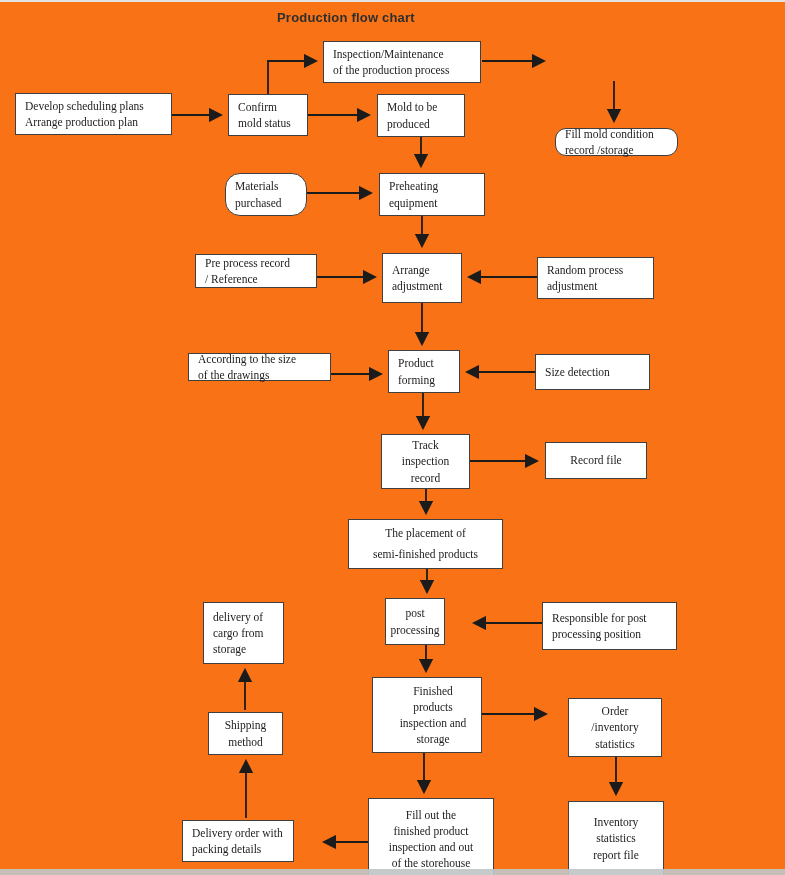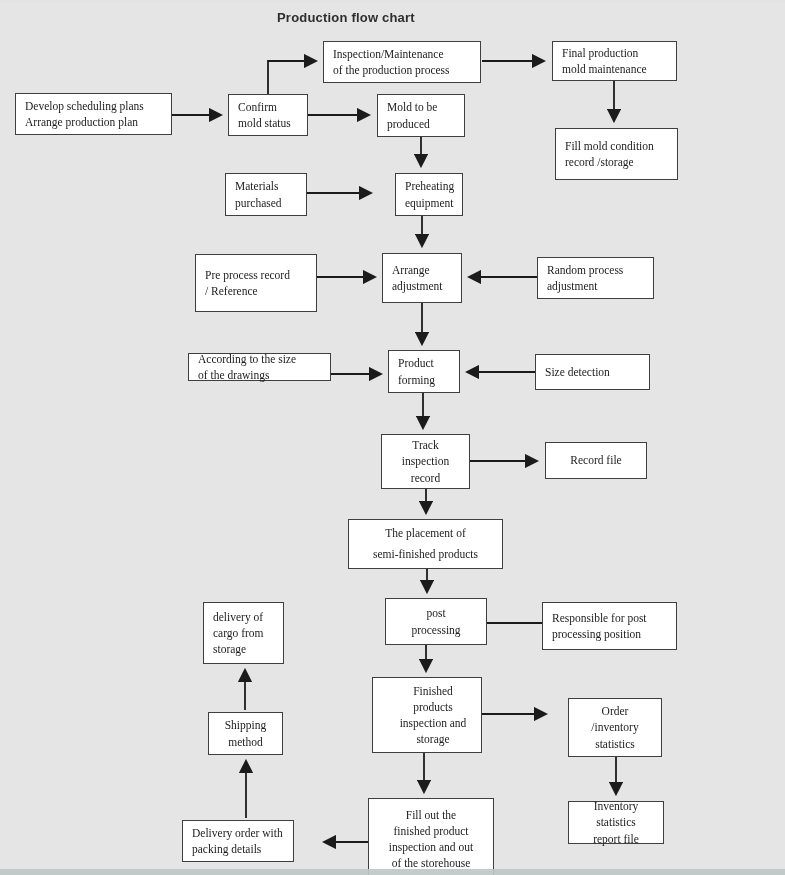--- a/index.html
+++ b/index.html
@@ -1,53 +1,53 @@
 <!DOCTYPE html>
 <html><head>
 <meta charset="utf-8">
 <style>
   html,body{margin:0;padding:0;background:#fff;}
-  #stage{position:relative;width:785px;height:875px;background:#e5e5e5;overflow:hidden;
+  #stage{position:relative;width:785px;height:875px;background:#f97316;overflow:hidden;
          font-family:"Liberation Serif",serif;}
   #top-edge{position:absolute;left:0;top:0;width:785px;height:2px;background:#e3e3e3;}
   #bottom-bar{position:absolute;left:0;top:869px;width:785px;height:6px;
               background:rgba(192,197,197,0.92);z-index:5;}
   #title{position:absolute;left:277px;top:10px;font:bold 13px/1.2 "Liberation Sans",sans-serif;
          color:#2e2e2e;letter-spacing:.2px;}
   .node{position:absolute;background:#fff;border:1.5px solid #3f3f3f;box-sizing:border-box;
         display:flex;align-items:center;justify-content:center;text-align:center;
         font:11.5px/1.4 "Liberation Serif",serif;color:#1c1c1c;z-index:2;}
   .node span{white-space:pre-line;}
   .node.left{justify-content:flex-start;text-align:left;padding-left:9px;padding-right:3px;}
   .n-develop{left:15px;top:93px;width:157px;height:42px;}
   .n-confirm{left:228px;top:94px;width:80px;height:42px;}
   .n-inspection{left:323px;top:41px;width:158px;height:42px;}
   .n-final{left:552px;top:41px;width:125px;height:40px;}
   .n-mold{left:377px;top:94px;width:88px;height:43px;}
-  .n-fillmold{left:555px;top:128px;width:123px;height:52px;}
-  .n-materials{left:225px;top:173px;width:82px;height:43px;}
-  .n-preheating{left:395px;top:173px;width:68px;height:43px;}
-  .n-preprocess{left:195px;top:254px;width:122px;height:58px;}
+  .n-fillmold{left:555px;top:128px;width:123px;height:28px;border-radius:11px;}
+  .n-materials{left:225px;top:173px;width:82px;height:43px;border-radius:15px;}
+  .n-preheating{left:379px;top:173px;width:106px;height:43px;}
+  .n-preprocess{left:195px;top:254px;width:122px;height:34px;}
   .n-processadj{left:382px;top:253px;width:80px;height:50px;}
   .n-random{left:537px;top:257px;width:117px;height:42px;}
   .n-according{left:188px;top:353px;width:143px;height:28px;}
   .n-product{left:388px;top:350px;width:72px;height:43px;}
   .n-sizedet{left:535px;top:354px;width:115px;height:36px;}
   .n-track{left:381px;top:434px;width:89px;height:55px;}
   .n-recordfile{left:545px;top:442px;width:102px;height:37px;}
   .n-placement{left:348px;top:519px;width:155px;height:50px;line-height:1.85;}
   .n-cargo{left:203px;top:602px;width:81px;height:62px;}
-  .n-post{left:385px;top:598px;width:102px;height:47px;}
+  .n-post{left:385px;top:598px;width:60px;height:47px;}
   .n-responsible{left:542px;top:602px;width:135px;height:48px;}
   .n-shipping{left:208px;top:712px;width:75px;height:43px;}
   .n-finished{left:372px;top:677px;width:110px;height:76px;padding-left:12px;}
   .n-orderstats{left:568px;top:698px;width:94px;height:59px;}
   .n-deliveryorder{left:182px;top:820px;width:112px;height:42px;}
   .n-fillout{left:368px;top:798px;width:126px;height:82px;}
-  .n-inventory{left:568px;top:801px;width:96px;height:43px;}
+  .n-inventory{left:568px;top:801px;width:96px;height:75px;}
   #arrows{position:absolute;left:0;top:0;z-index:1;pointer-events:none;}
 </style>
 </head>
 <body>
 
 <div id="stage">
   <div id="top-edge"></div>
 
   <div id="title">Production flow chart</div>
 
@@ -90,24 +90,20 @@
       <span>Develop scheduling plans
 Arrange production plan</span>
     </div>
   <div class="node left n-confirm">
       <span>Confirm
 mold status</span>
     </div>
   <div class="node left n-inspection">
       <span>Inspection/Maintenance
 of the production process</span>
-    </div>
-  <div class="node left n-final">
-      <span>Final production
-mold maintenance</span>
     </div>
   <div class="node left n-mold">
       <span>Mold to be
 produced</span>
     </div>
   <div class="node left n-fillmold">
       <span>Fill mold condition
 record /storage</span>
     </div>
   <div class="node left n-materials">

